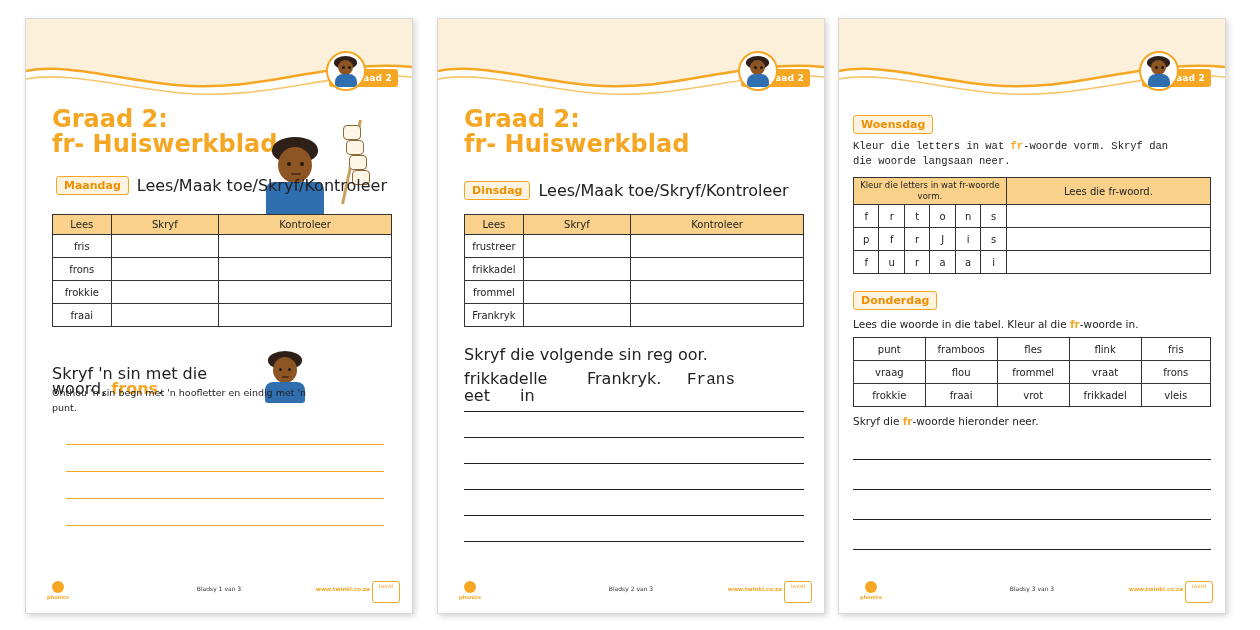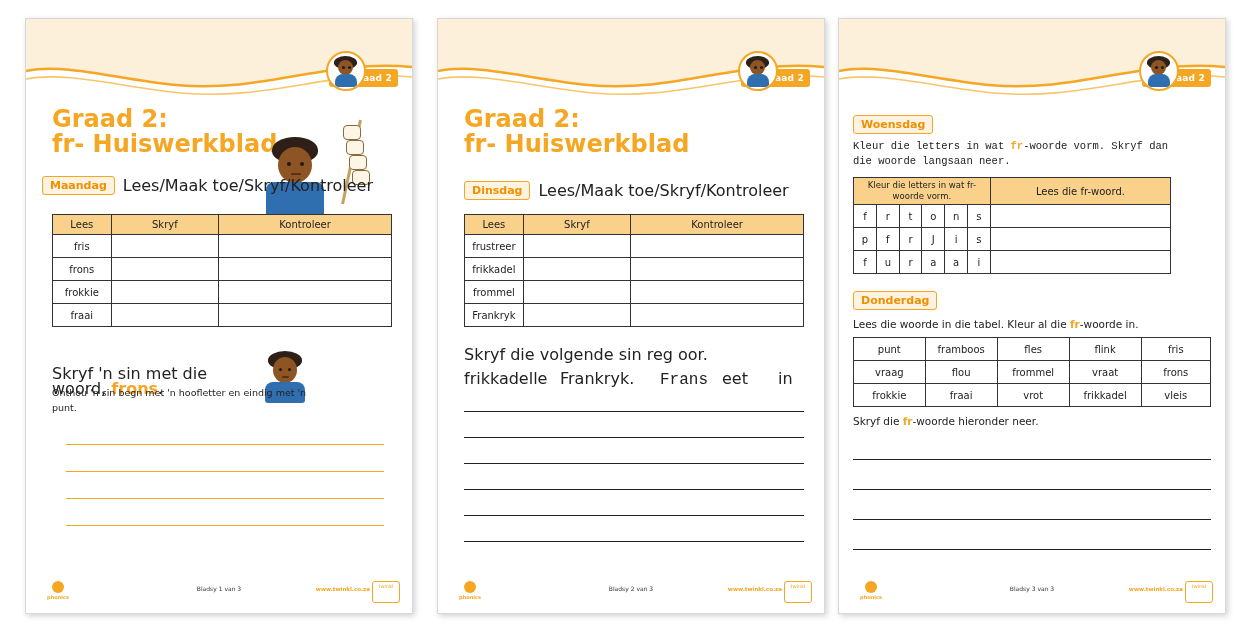--- a/index.html
+++ b/index.html
@@ -152,21 +152,21 @@
       <div class="body" style="left:12px;top:45px;width:58px;height:39px;"></div>
     </div>
     <div class="skewer" style="left:300px;top:100px;width:70px;height:90px;">
       <div class="stick" style="left:24px;top:0;width:3px;height:86px;transform:rotate(12deg);"></div>
       <div class="mallow" style="left:17px;top:6px;width:16px;height:13px;"></div>
       <div class="mallow" style="left:20px;top:21px;width:16px;height:13px;"></div>
       <div class="mallow" style="left:23px;top:36px;width:16px;height:13px;"></div>
       <div class="mallow" style="left:26px;top:51px;width:16px;height:13px;"></div>
     </div>
 
-    <div class="dayrow" style="left:16px;top:157px;">
+    <div class="dayrow" style="left:30px;top:157px;">
       <span class="daybox">Maandag</span>
       <span class="sub">Lees/Maak toe/Skryf/Kontroleer</span>
     </div>
 
     <table class="grid" style="left:26px;top:195px;width:340px;">
       <tbody>
           <tr>
         <th style="width:58px;">Lees</th>
         <th style="width:108px;">Skryf</th>
         <th style="width:174px;">Kontroleer</th>
@@ -278,21 +278,21 @@
         <td>Frankryk</td>
         <td></td>
         <td></td>
       </tr>
     </tbody>
       </table>
 
     <div class="txt handw" style="left:26px;top:328px;">Skryf die volgende sin reg oor.</div>
 
     <div class="txt handw" style="left:26px;top:352px;width:340px;">
-      <span style="display:inline-block;width:96px;">frikkadelle</span><span style="display:inline-block;width:100px;">Frankryk.</span><span style="display:inline-block;width:62px;font-family:Liberation Mono, monospace;">Frans</span><span style="display:inline-block;width:56px;">eet</span><span style="display:inline-block;">in</span>
+      <span style="display:inline-block;width:96px;">frikkadelle</span><span style="display:inline-block;width:100px;margin-left:27px;">Frankryk.</span><span style="display:inline-block;width:62px;font-family:Liberation Mono, monospace;">Frans</span><span style="display:inline-block;width:56px;">eet</span><span style="display:inline-block;">in</span>
     </div>
 
     <div class="writeline dark" style="left:26px;top:392px;width:340px;"></div>
     <div class="writeline dark" style="left:26px;top:418px;width:340px;"></div>
     <div class="writeline dark" style="left:26px;top:444px;width:340px;"></div>
     <div class="writeline dark" style="left:26px;top:470px;width:340px;"></div>
     <div class="writeline dark" style="left:26px;top:496px;width:340px;"></div>
     <div class="writeline dark" style="left:26px;top:522px;width:340px;"></div>
 
     <div class="footer">
@@ -326,21 +326,21 @@
 
     <div style="position:absolute;left:14px;top:94px;">
       <span class="daybox">Woensdag</span>
     </div>
 
     <div class="txt" style="left:14px;top:120px;width:360px;font-family:Liberation Mono, monospace;">
       <span>Kleur die letters in wat </span><span class="orange">fr</span><span>-woorde vorm. Skryf dan</span>
       <br><span>die woorde langsaan neer.</span>
     </div>
 
-    <table class="grid" style="left:14px;top:158px;width:318px;">
+    <table class="grid" style="left:14px;top:158px;width:358px;">
       <tbody>
           <tr>
         <th colspan="6" style="width:150px;font-size:8.5px;line-height:11px;height:26px;">Kleur die letters in wat fr-woorde vorm.</th>
         <th style="width:208px;">Lees die fr-woord.</th>
       </tr>
       <tr>
         <td style="width:25px;height:18px;">f</td>
         <td style="width:25px;">r</td>
         <td style="width:25px;">t</td>
         <td style="width:25px;">o</td>

